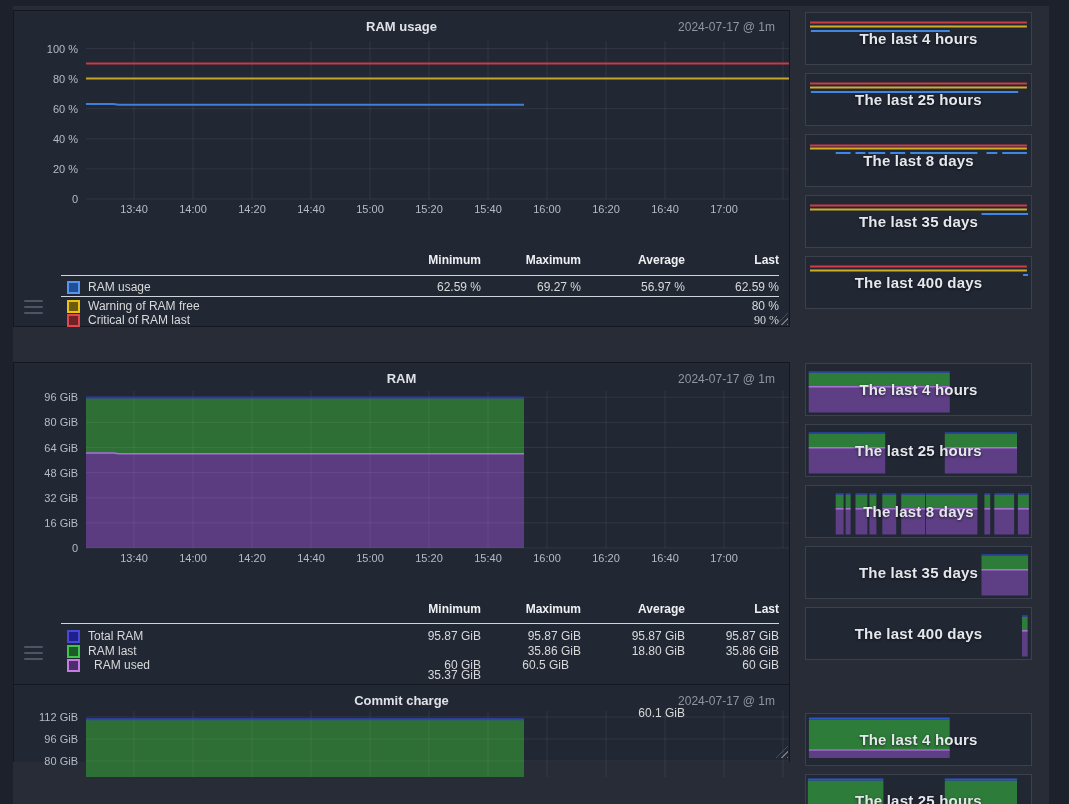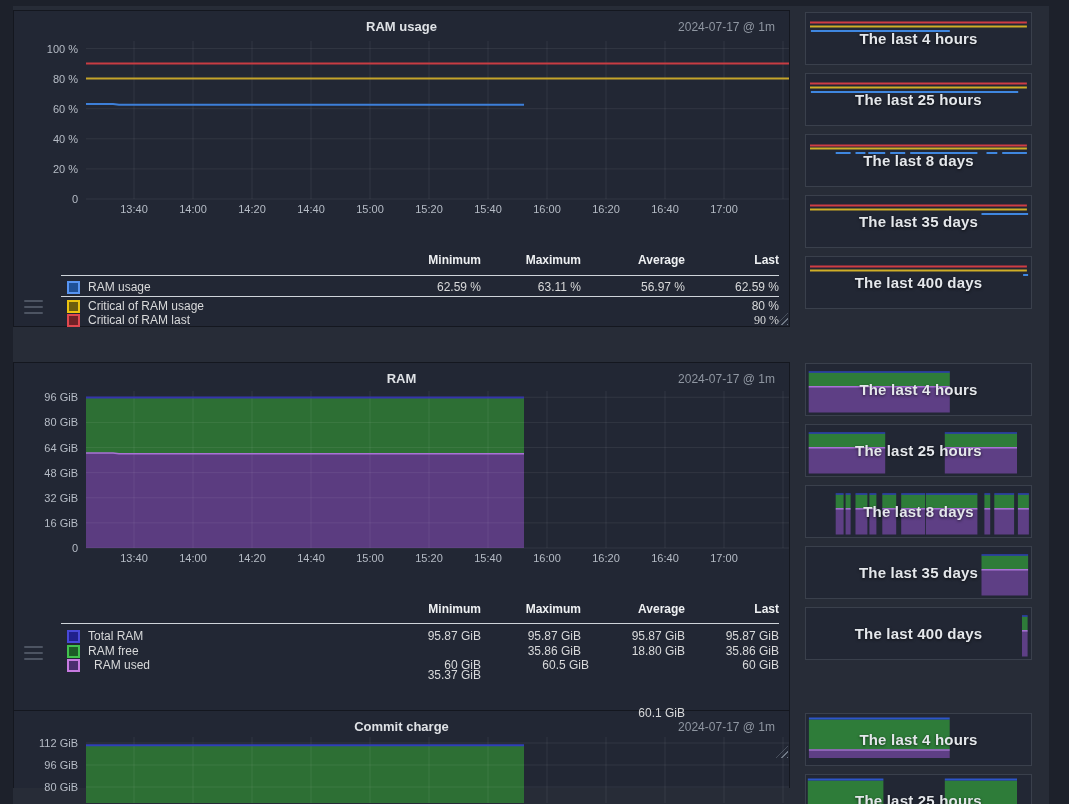--- a/index.html
+++ b/index.html
@@ -85,26 +85,26 @@
       </svg></div>
   <div class="legend">
       <div class="lg-cell lg-head" style="top: 241px; right: 308px;">Minimum</div>
       <div class="lg-cell lg-head" style="top: 241px; right: 208px;">Maximum</div>
       <div class="lg-cell lg-head" style="top: 241px; right: 104px;">Average</div>
       <div class="lg-cell lg-head" style="top: 241px; right: 10px;">Last</div>
       <div class="lg-sep" style="top: 264px;"></div>
       <div class="lg-swatch" style="top: 270px; left: 53px; border-color: rgb(87, 148, 242); background: rgb(31, 80, 150);"></div>
       <div class="lg-cell lg-label" style="top: 268px; left: 74px;">RAM usage</div>
       <div class="lg-cell" style="top: 268px; right: 308px;">62.59 %</div>
-      <div class="lg-cell" style="top: 268px; right: 208px;">63.11 %</div>
+      <div class="lg-cell" style="top: 268px; right: 208px;">69.27 %</div>
       <div class="lg-cell" style="top: 268px; right: 104px;">56.97 %</div>
       <div class="lg-cell" style="top: 268px; right: 10px;">62.59 %</div>
       <div class="lg-sep" style="top: 285px;"></div>
       <div class="lg-swatch" style="top: 289px; left: 53px; border-color: rgb(236, 195, 15); background: rgb(109, 92, 14);"></div>
-      <div class="lg-cell lg-label" style="top: 287px; left: 74px;">Critical of RAM usage</div>
+      <div class="lg-cell lg-label" style="top: 287px; left: 74px;">Warning of RAM free</div>
       <div class="lg-cell" style="top: 287px; right: 10px;">80 %</div>
       <div class="lg-swatch" style="top: 303px; left: 53px; border-color: rgb(224, 72, 79); background: rgb(112, 34, 39);"></div>
       <div class="lg-cell lg-label" style="top: 301px; left: 74px;">Critical of RAM last</div>
       <div class="lg-cell" style="top: 301px; right: 10px; font-family: Liberation Serif, serif;">90 %</div>
     </div>
   <div class="burger" style="top:289px">
       <span></span>
       <span></span>
       <span></span>
     </div>
@@ -163,41 +163,41 @@
       <div class="lg-cell lg-head" style="top: 238px; right: 104px;">Average</div>
       <div class="lg-cell lg-head" style="top: 238px; right: 10px;">Last</div>
       <div class="lg-sep" style="top: 260px;"></div>
       <div class="lg-swatch" style="top: 267px; left: 53px; border-color: rgb(72, 72, 216); background: rgb(32, 32, 140);"></div>
       <div class="lg-cell lg-label" style="top: 265px; left: 74px;">Total RAM</div>
       <div class="lg-cell" style="top: 265px; right: 308px;">95.87 GiB</div>
       <div class="lg-cell" style="top: 265px; right: 208px;">95.87 GiB</div>
       <div class="lg-cell" style="top: 265px; right: 104px;">95.87 GiB</div>
       <div class="lg-cell" style="top: 265px; right: 10px;">95.87 GiB</div>
       <div class="lg-swatch" style="top: 282px; left: 53px; border-color: rgb(66, 194, 78); background: rgb(29, 92, 38);"></div>
-      <div class="lg-cell lg-label" style="top: 280px; left: 74px;">RAM free</div>
+      <div class="lg-cell lg-label" style="top: 280px; left: 74px;">RAM last</div>
       <div class="lg-cell" style="top: 280px; right: 308px; margin-top: 24px;">35.37 GiB</div>
       <div class="lg-cell" style="top: 280px; right: 208px;">35.86 GiB</div>
       <div class="lg-cell" style="top: 280px; right: 104px;">18.80 GiB</div>
       <div class="lg-cell" style="top: 280px; right: 10px;">35.86 GiB</div>
       <div class="lg-swatch" style="top: 296px; left: 53px; border-color: rgb(199, 122, 224); background: rgb(75, 46, 110);"></div>
       <div class="lg-cell lg-label" style="top: 294px; left: 80px;">RAM used</div>
       <div class="lg-cell" style="top: 294px; right: 308px;">60 GiB</div>
-      <div class="lg-cell" style="top: 294px; right: 200px;">60.5 GiB</div>
+      <div class="lg-cell" style="top: 294px; right: 220px;">60.5 GiB</div>
       <div class="lg-cell" style="top: 294px; right: 104px; margin-top: 48px;">60.1 GiB</div>
       <div class="lg-cell" style="top: 294px; right: 10px;">60 GiB</div>
     </div>
   <div class="burger" style="top:283px">
       <span></span>
       <span></span>
       <span></span>
     </div>
   <div class="resize-handle"></div>
 </section>
 
-<section class="panel" style="top:710px;height:78px;border-bottom:none">
+<section class="panel" style="top:684px;height:78px;border-bottom:none">
   <div class="panel-title">Commit charge</div>
   <div class="panel-ts">2024-07-17 @ 1m</div>
   <div class="chart"><svg width="775" height="92">
         <polygon points="72.0,34.2 510.0,34.2 510.0,92 72.0,92" fill="#2d6f34"></polygon>
         <line x1="120" y1="26" x2="120" y2="92" stroke="rgba(255,255,255,0.07)" stroke-width="1"></line>
         <line x1="179" y1="26" x2="179" y2="92" stroke="rgba(255,255,255,0.07)" stroke-width="1"></line>
         <line x1="238" y1="26" x2="238" y2="92" stroke="rgba(255,255,255,0.07)" stroke-width="1"></line>
         <line x1="297" y1="26" x2="297" y2="92" stroke="rgba(255,255,255,0.07)" stroke-width="1"></line>
         <line x1="356" y1="26" x2="356" y2="92" stroke="rgba(255,255,255,0.07)" stroke-width="1"></line>
         <line x1="415" y1="26" x2="415" y2="92" stroke="rgba(255,255,255,0.07)" stroke-width="1"></line>

